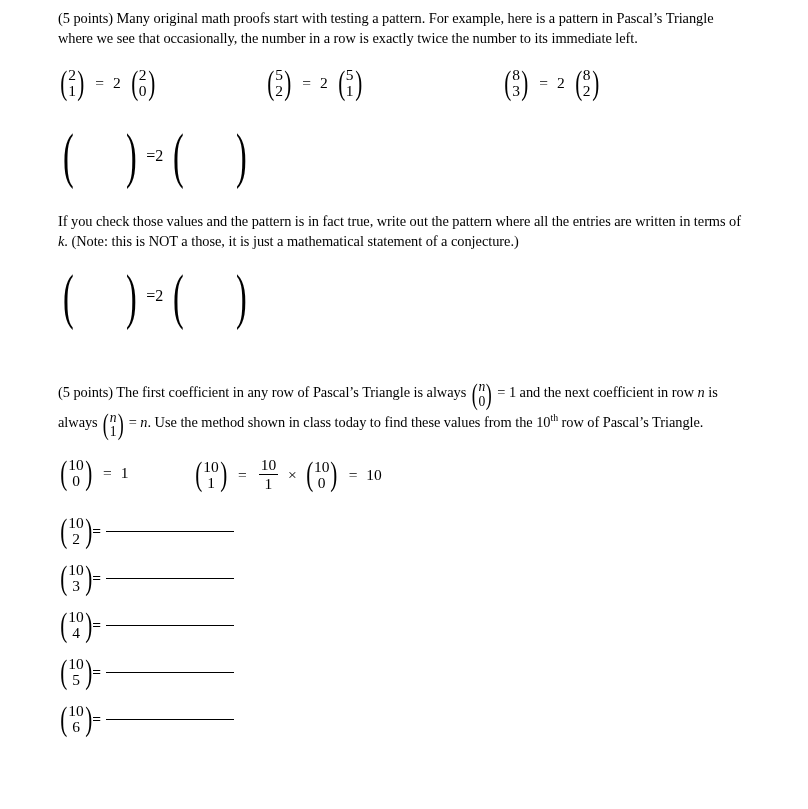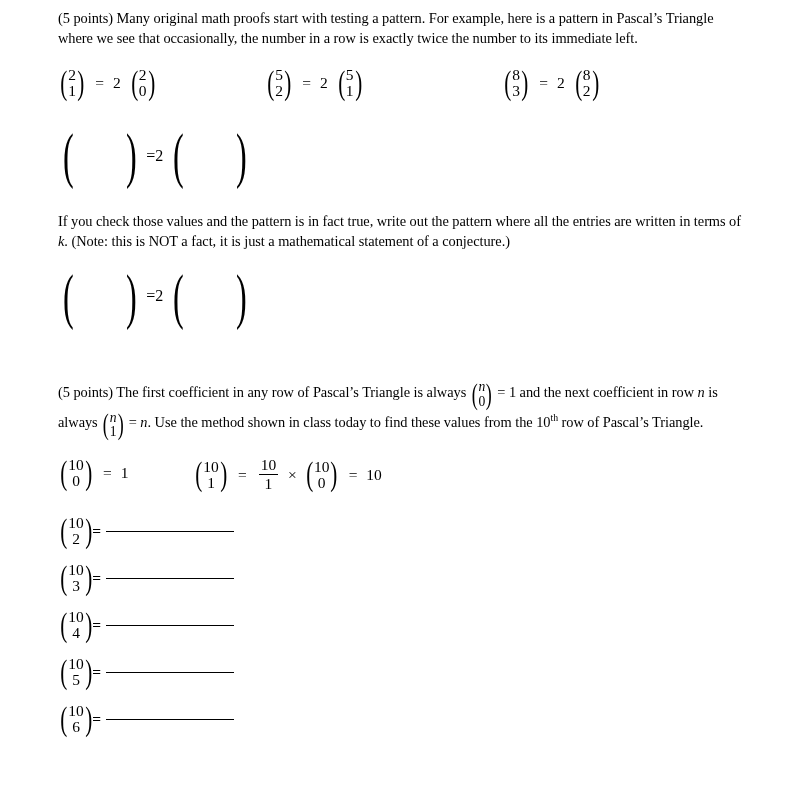--- a/index.html
+++ b/index.html
@@ -212,21 +212,21 @@
     <div class="bigparens" style="margin-top:18px; height:60px; padding-top:4px;">
       <span class="bp">(</span>
       <span class="gap"></span>
       <span class="bp">)</span>
       <span class="eq2">=2</span>
       <span class="bp">(</span>
       <span class="gap"></span>
       <span class="bp">)</span>
     </div>
 
-    <p class="para" style="margin-top:20px; width:692px;"><span>If you check those values and the pattern is in fact true, write out the pattern where all the entries are written in terms of </span><span class="it">k</span><span>. (Note: this is NOT a fact, it is just a mathematical statement of a conjecture.)</span></p>
+    <p class="para" style="margin-top:20px; width:692px;"><span>If you check those values and the pattern is in fact true, write out the pattern where all the entries are written in terms of </span><span class="it">k</span><span>. (Note: this is NOT a those, it is just a mathematical statement of a conjecture.)</span></p>
 
     <div class="bigparens" style="margin-top:16px; height:60px; padding-top:4px;">
       <span class="bp">(</span>
       <span class="gap"></span>
       <span class="bp">)</span>
       <span class="eq2">=2</span>
       <span class="bp">(</span>
       <span class="gap"></span>
       <span class="bp">)</span>
     </div>

